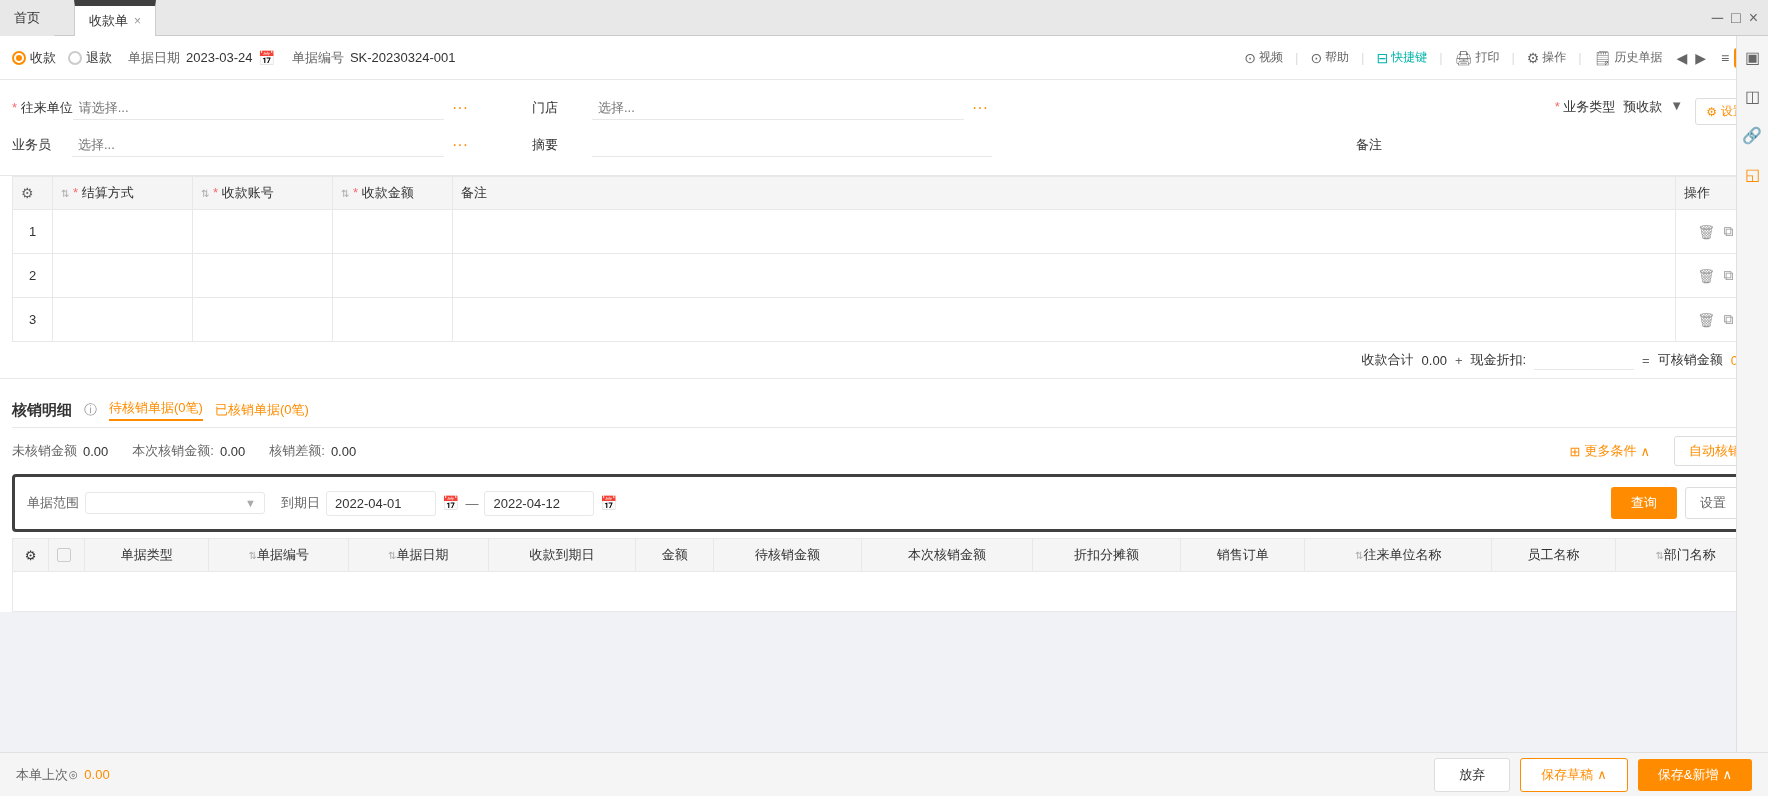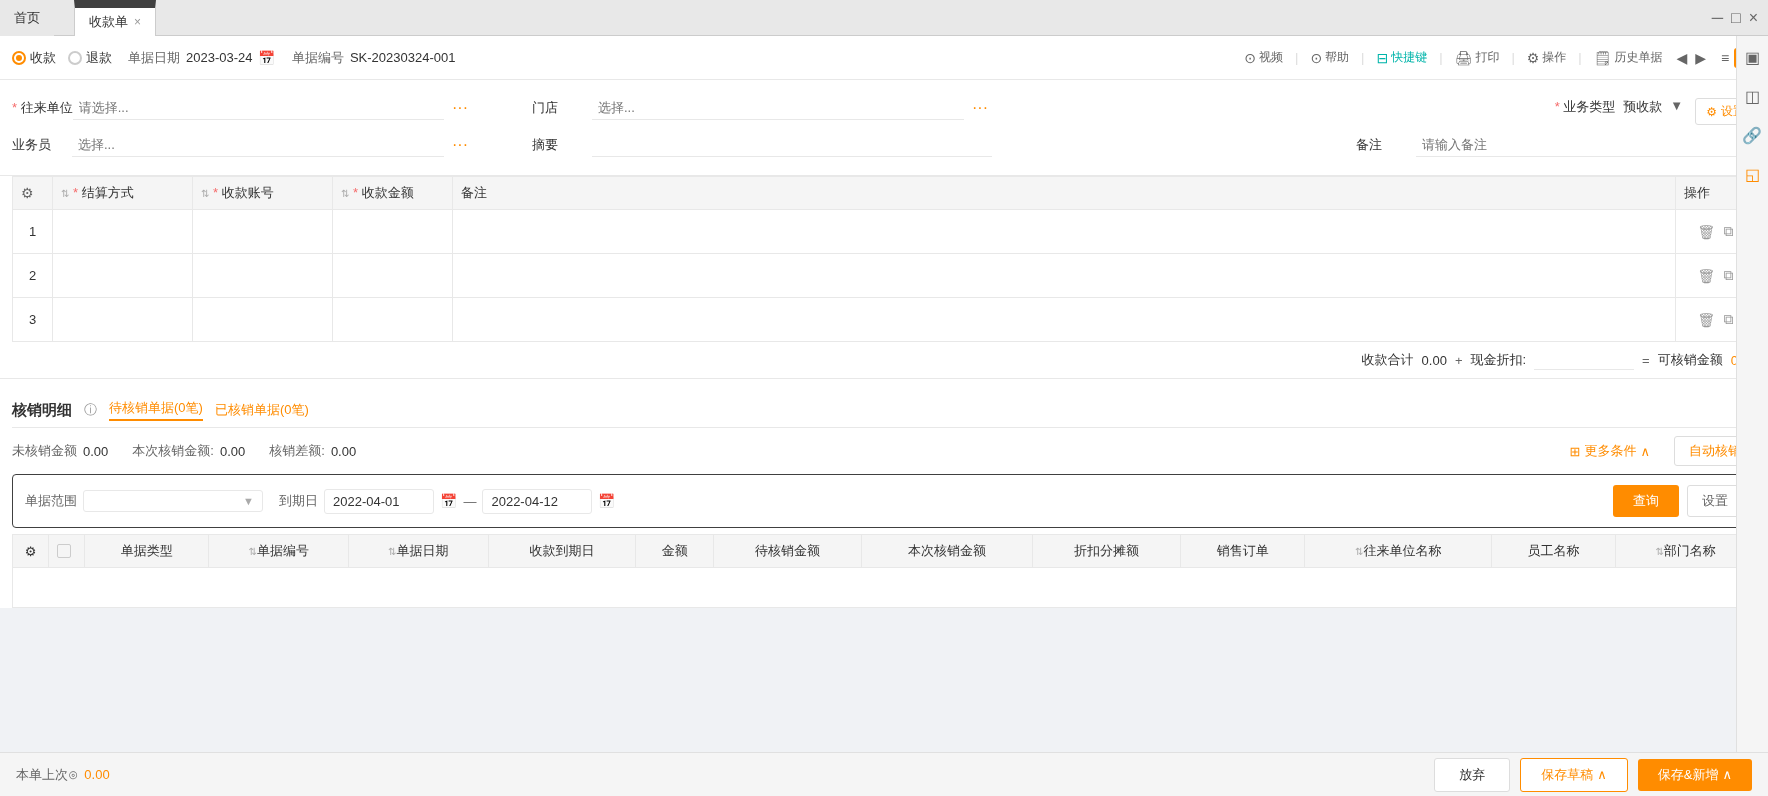--- a/index.html
+++ b/index.html
@@ -2,21 +2,21 @@
 <html><head>
   <meta charset="utf-8">
   <style>
     * { box-sizing: border-box; margin: 0; padding: 0; }
     body { font-family: 'Microsoft YaHei', Arial, sans-serif; font-size: 13px; background: #f0f2f5; color: #333; width: 1768px; min-height: 796px; overflow: hidden; }
 
     
     .tab-bar { display: flex; align-items: center; background: #e8e8e8; height: 36px; border-bottom: 1px solid #ccc; gap: 20px; }
     .tab-item { padding: 0 14px; height: 36px; display: flex; align-items: center; cursor: pointer; font-size: 13px; color: #555; }
     .tab-item.home { background: #e8e8e8; color: #333; }
-    .tab-item.active { background: #fff; color: #333; border-top: 8px solid #404040; border-left: 1px solid #ccc; border-right: 1px solid #ccc; }
+    .tab-item.active { background: #fff; color: #333; border-top: 6px solid #404040; border-left: 1px solid #ccc; border-right: 1px solid #ccc; }
     .tab-close { margin-left: 6px; color: #999; font-size: 12px; cursor: pointer; }
     .tab-bar-right { margin-left: auto; display: flex; align-items: center; padding-right: 10px; gap: 8px; }
     .tab-bar-right span { color: #666; font-size: 16px; cursor: pointer; }
 
     
     .main-content { background: #fff; margin: 0; }
 
     
     .top-toolbar { display: flex; align-items: center; padding: 6px 12px; border-bottom: 1px solid #e8e8e8; background: #fff; height: 44px; }
     .radio-group { display: flex; align-items: center; gap: 12px; margin-right: 16px; }
@@ -95,21 +95,21 @@
 
     
     .stats-row { display: flex; align-items: center; padding: 8px 0; gap: 24px; }
     .stat-item { display: flex; align-items: center; gap: 6px; font-size: 13px; text-align: right; }
     .stat-label { color: #666; }
     .stat-value { color: #333; }
     .filter-btn { margin-left: auto; display: flex; align-items: center; gap: 4px; color: #ff8c00; font-size: 13px; cursor: pointer; }
     .auto-writeoff-btn { background: #fff; border: 1px solid #ddd; color: #ff8c00; padding: 5px 14px; border-radius: 3px; cursor: pointer; font-size: 13px; }
 
     
-    .filter-row { display: flex; align-items: center; padding: 8px 0; gap: 16px; border: 1px solid #404040; padding: 10px 12px; border-radius: 4px; margin-bottom: 6px; }
+    .filter-row { display: flex; align-items: center; padding: 8px 0; gap: 16px; border: 3px solid #404040; padding: 10px 12px; border-radius: 4px; margin-bottom: 6px; }
     .filter-field { display: flex; align-items: center; gap: 6px; }
     .filter-label { color: #666; white-space: nowrap; }
     .filter-select { display: flex; align-items: center; gap: 4px; border: 1px solid #e8e8e8; padding: 4px 8px; border-radius: 3px; min-width: 180px; cursor: pointer; background: #fff; }
     .filter-select-text { flex: 1; color: #999; font-size: 13px; }
     .filter-arrow { color: #aaa; font-size: 11px; }
     .date-input { border: 1px solid #e8e8e8; padding: 4px 8px; border-radius: 3px; font-size: 13px; color: #333; outline: none; width: 110px; }
     .date-sep { color: #666; }
     .cal-icon { color: #999; font-size: 14px; cursor: pointer; }
     .query-btn { background: #ff8c00; color: #fff; border: none; padding: 6px 20px; border-radius: 3px; cursor: pointer; font-size: 13px; }
     .setting-btn2 { background: #fff; border: 1px solid #ddd; color: #666; padding: 6px 14px; border-radius: 3px; cursor: pointer; font-size: 13px; }
@@ -250,21 +250,20 @@
       <div style="width: 60px;"></div>
 
       <div class="form-field" style="max-width: 460px;">
         <span class="form-label">摘要</span>
         <input class="form-input" type="text" style="">
       </div>
       <div style="width: 60px;"></div>
 
       <div class="form-field" style="margin-left: auto; max-width: 400px;">
         <span class="form-label">备注</span>
-        <input class="form-input" type="text" placeholder="请输入备注" style="">
       </div>
     </div>
   </div>
 
   <div class="table-area">
     <table class="data-table">
       <thead>
         <tr>
           <th class="col-settings">
             <span class="gear-icon">⚙</span>

